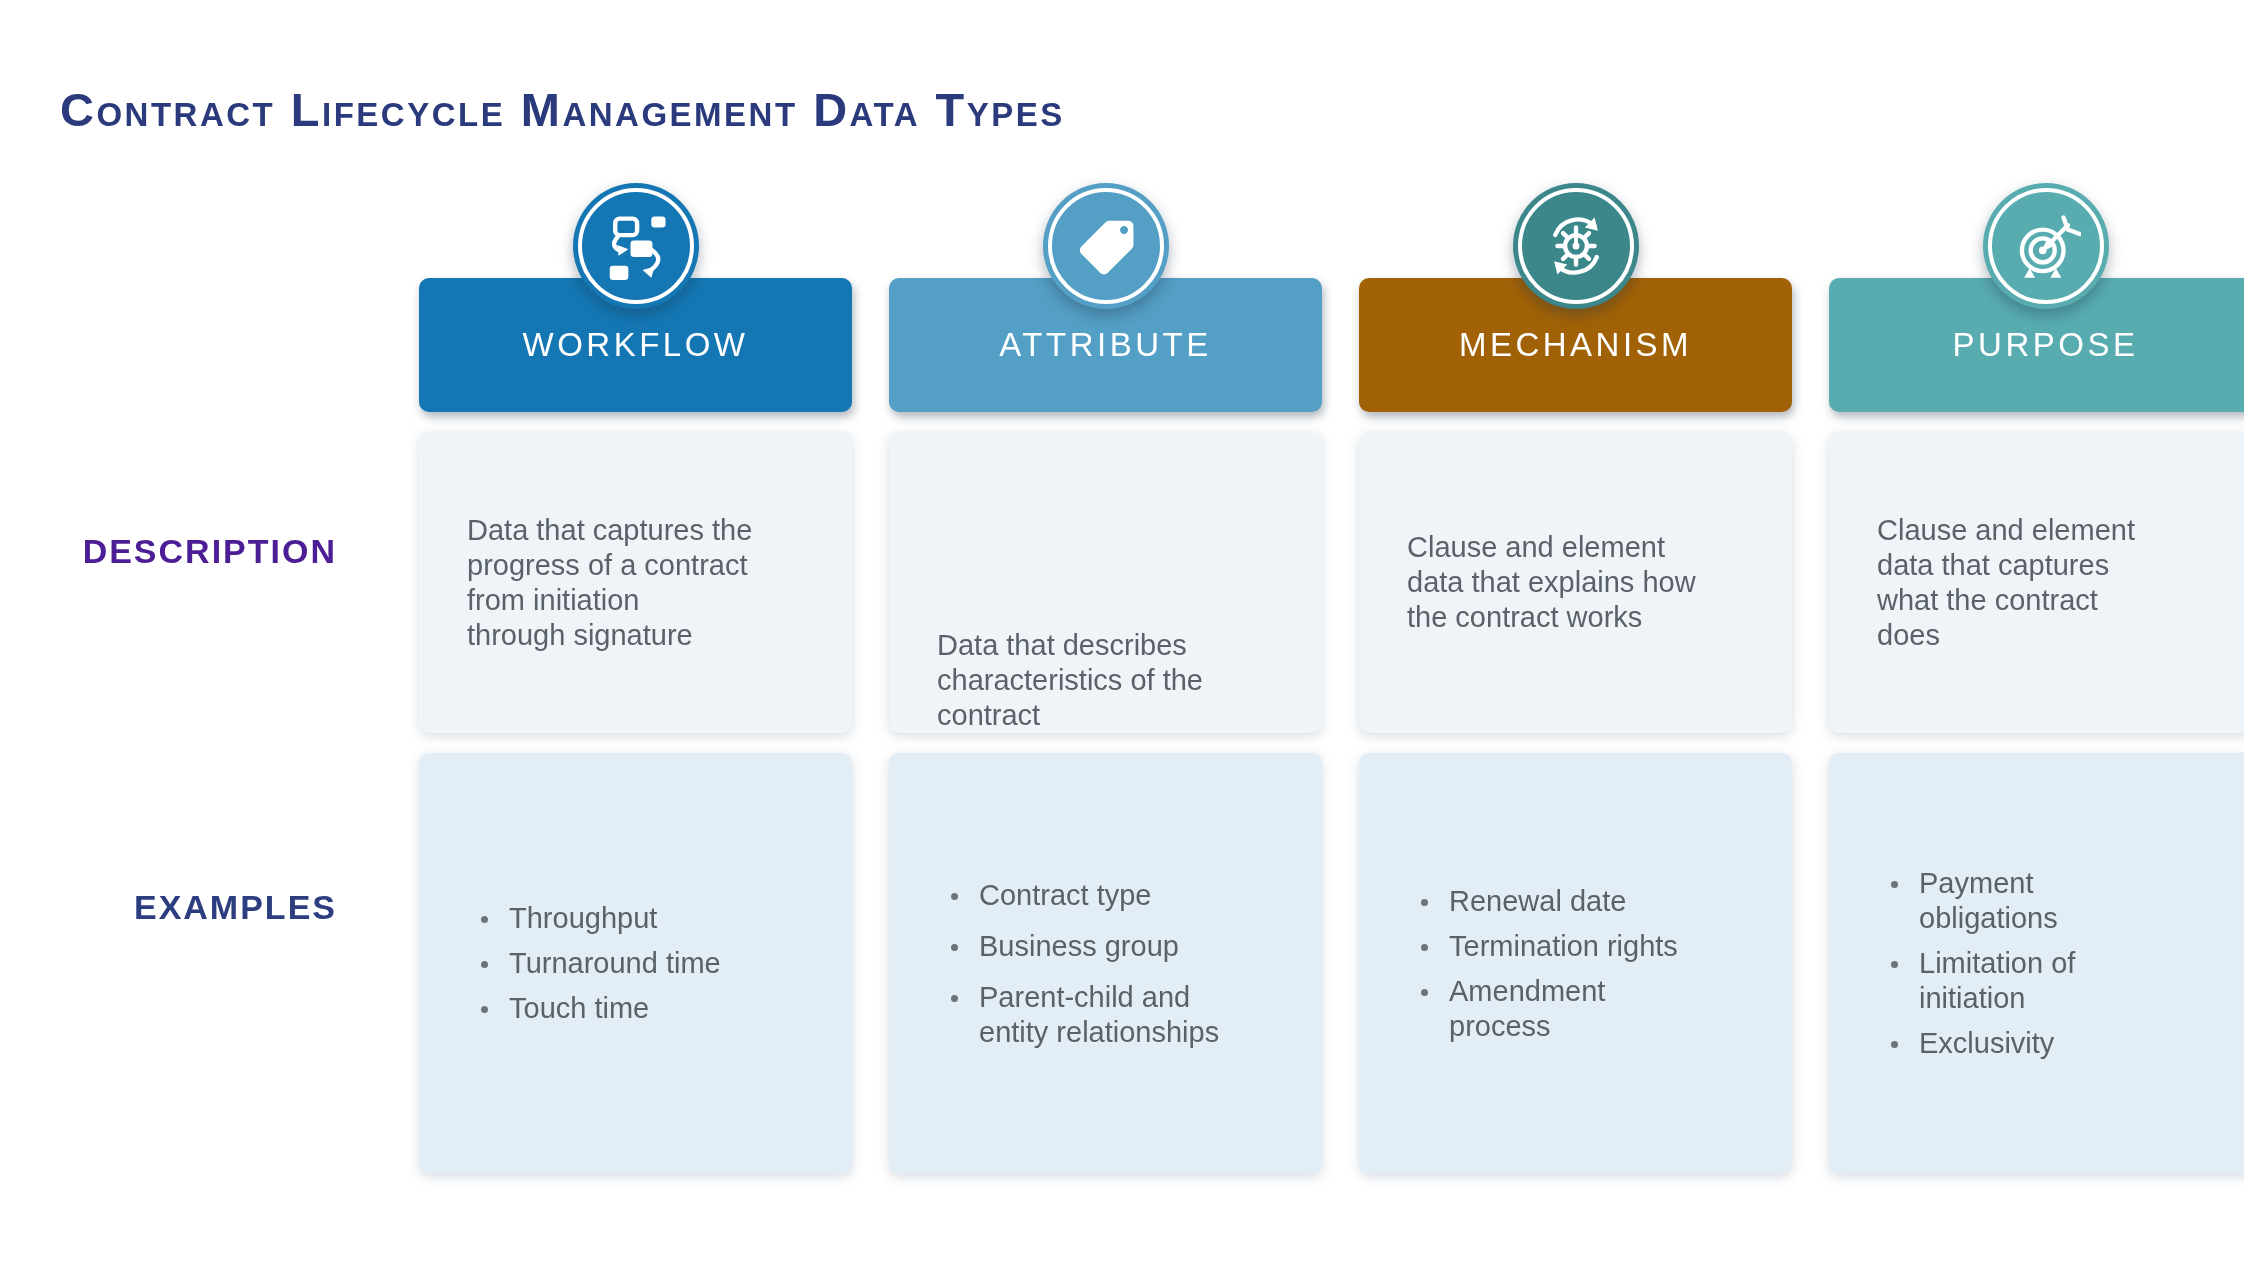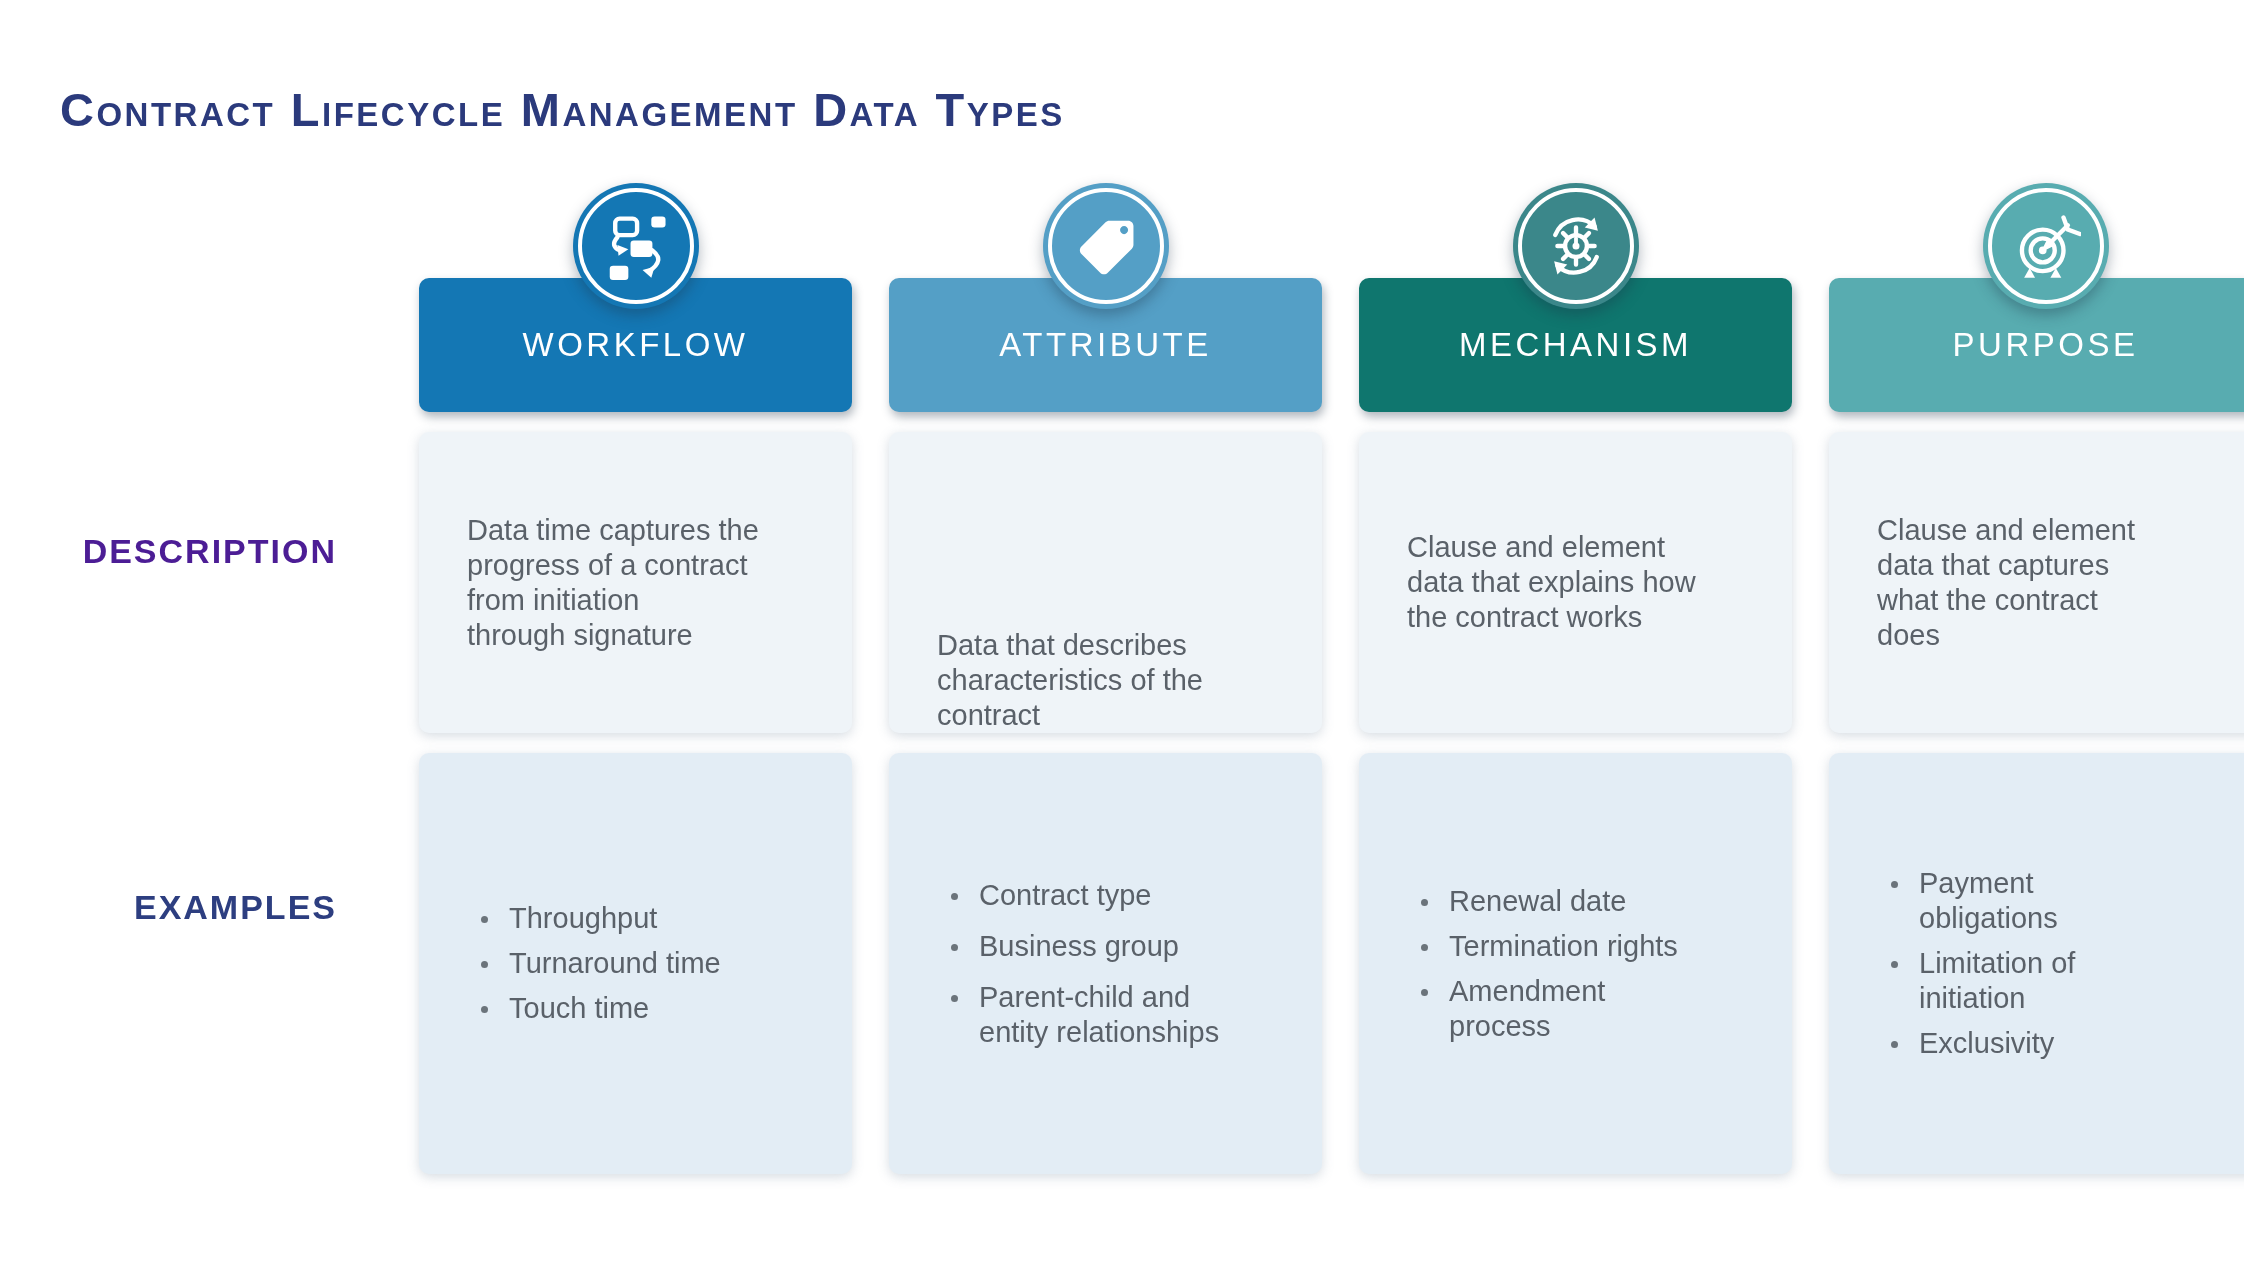--- a/index.html
+++ b/index.html
@@ -150,21 +150,21 @@
           <path d="M51 42 A22 22 0 0 1 15 50"></path>
           <circle cx="32" cy="32" r="10"></circle>
           <path d="M43 32 h6 M32 43 v6 M21 32 h-6 M32 21 v-6 M39.8 39.8 l4 4 M24.2 39.8 l-4 4 M24.2 24.2 l-4 -4 M39.8 24.2 l4 -4"></path>
           <path d="M32 32 v-7" stroke-width="3.5"></path>
         </g>
         <circle cx="32" cy="32" r="3.2" fill="#fff"></circle>
         <path d="M49 6 l3 12 -12 -3 z" fill="#fff"></path>
         <path d="M15 58 l-3 -12 12 3 z" fill="#fff"></path>
       </svg>
     </div>
-    <div class="header-bar" style="background-color: #0f766e;">
+    <div class="header-bar" style="background-color: #a16207;">
       <span>MECHANISM</span>
     </div>
   </div>
 
   <div class="header-cell">
     <div class="icon-circle" style="background-color: rgb(88, 172, 176);">
       <svg width="70" height="70" viewBox="0 0 64 64">
         <g stroke="#fff" stroke-width="4" fill="none" stroke-linecap="round">
           <circle cx="29" cy="36" r="19"></circle>
           <circle cx="29" cy="36" r="11"></circle>
@@ -178,21 +178,21 @@
       </svg>
     </div>
     <div class="header-bar" style="background-color: rgb(88, 172, 176);">
       <span>PURPOSE</span>
     </div>
   </div>
 
   <div class="row-label desc-label" style="color: #4c1d95;">DESCRIPTION</div>
 
   <div class="card desc-card" style="background-color: rgb(239, 244, 248);">
-    <div class="desc-text" style="color: rgb(90, 97, 105);">Data time captures the
+    <div class="desc-text" style="color: rgb(90, 97, 105);">Data that captures the
 progress of a contract
 from initiation
 through signature</div>
   </div>
   <div class="card desc-card" style="background-color: rgb(239, 244, 248); align-items: flex-end;">
     <div class="desc-text" style="color: rgb(90, 97, 105);">Data that describes
 characteristics of the
 contract</div>
   </div>
   <div class="card desc-card" style="background-color: rgb(239, 244, 248);">

